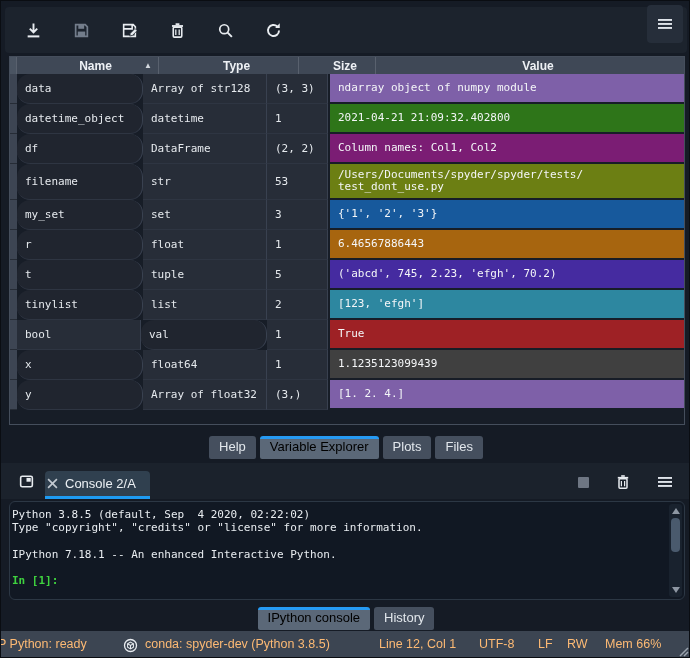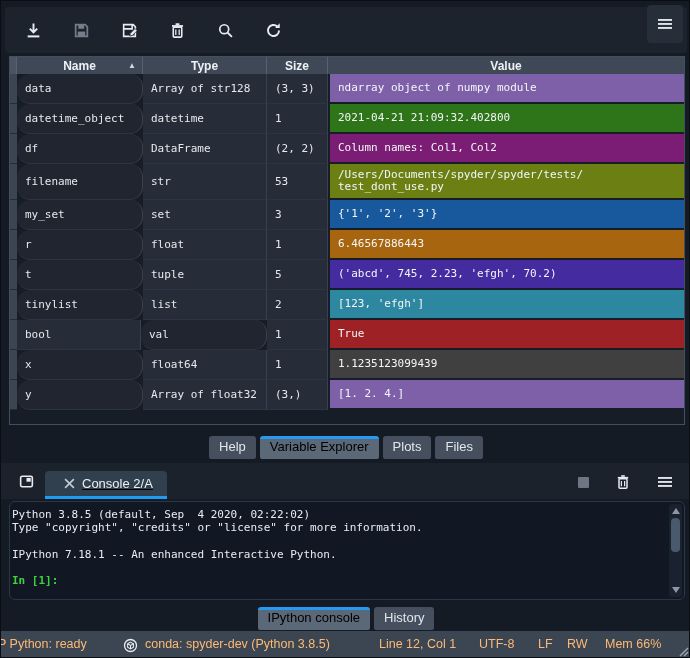--- a/index.html
+++ b/index.html
@@ -7,21 +7,21 @@
   .window { position:relative; width:690px; height:658px; background:#151b25; overflow:hidden; border:1px solid #0a0d12; }
 
   
   .toolbar { position:absolute; left:4px; top:6px; width:682px; height:46px; background:#1c232d; border-radius:4px; display:flex; align-items:center; padding:0 8px; }
   .tbtn { width:40px; height:34px; display:flex; align-items:center; justify-content:center; margin-right:8px; border-radius:4px; cursor:pointer; background:transparent; border:none; }
   .tbtn svg { width:17px; height:17px; }
   .menu-btn { position:absolute; right:6px; top:4px; width:36px; height:38px; background:#262e3a; border-radius:4px; display:flex; align-items:center; justify-content:center; cursor:pointer; }
 
   
   .vtable { position:absolute; left:8px; top:55px; width:676px; height:369px; background:#171d27; border:1px solid #454e5c; display:flex; flex-direction:column; overflow:hidden; }
-  .thead { display:flex; height:17px; background:#3f4856; flex:0 0 auto; }
+  .thead { display:flex; height:17px; background:#3f4856; flex:0 0 auto;gap:16px; }
   .th { font-size:12px; font-weight:bold; color:#eef1f5; display:flex; align-items:center; justify-content:center; border-right:1px solid #59616e; position:relative; }
   .th-corner { width:7px; border-right:1px solid #59616e; background:#4a5462; }
   .th-name { width:126px; }
   .th-type { width:124px; }
   .th-size { width:61px; }
   .th-value { flex:1; border-right:none; }
   .sort-arrow { position:absolute; right:6px; font-size:8px; color:#d3d8de; }
   .trow { display:flex; height:30px; flex:0 0 auto; }
   .trow.wrap { height:36px; }
   .rowhead { width:7px; background:#3d4553; border-bottom:1px solid #262c36; flex:0 0 auto; }
@@ -32,21 +32,21 @@
   .c-value { flex:1; color:#f4f6f8; border-left:2px solid #171d27; border-bottom:2px solid #171d27; line-height:12px; }
 
   
   .pane-tabs { position:absolute; left:0; top:430px; width:690px; height:28px; display:flex; justify-content:center; align-items:flex-end; }
   .ptab { background:#454f5e; color:#e2e7ec; font-size:13px; padding:0 10px 5px; margin:0 2px; border-radius:3px 3px 2px 2px; cursor:pointer; border-top:3px solid transparent; }
   .ptab.active { background:#5b6878; color:#000000; border-top:3px solid #269af3; }
 
   
   .console-bar { position:absolute; left:0; top:462px; width:690px; height:36px; background:#1b222c; display:flex; align-items:flex-end; }
   .browse-btn { width:26px; height:26px; margin:0 6px 5px 12px; display:flex; align-items:center; justify-content:center; cursor:pointer; }
-  .ctab { display:flex; align-items:center; gap:7px; background:#30404f; border-radius:4px 4px 0 0; padding:5px 14px 5px 19px; border-bottom:3px solid #1e9bf2; cursor:pointer;text-decoration:underline; }
+  .ctab { display:flex; align-items:center; gap:7px; background:#30404f; border-radius:4px 4px 0 0; padding:5px 14px 5px 2px; border-bottom:3px solid #1e9bf2; cursor:pointer; }
   .ctab-label { color:#ecf0f4; font-size:13px; }
   .cbar-right { margin-left:auto; display:flex; align-items:center; gap:26px; padding:0 18px 9px 0; }
   .stop-sq { width:11px; height:11px; background:#6e7683; border-radius:1px; }
 
   .console-out { position:absolute; left:8px; top:500px; width:676px; height:99px; background:#111823; border:1px solid #2c3744; border-radius:6px; padding:6px 20px 4px 2px; font-family:"DejaVu Sans Mono", monospace; font-size:11px; line-height:13.2px; color:#e9edf1; overflow:hidden; }
   .cline { white-space:pre-wrap; min-height:13.2px; }
   .prompt { color:#3fd23f; font-weight:bold; }
   .vscroll { position:absolute; right:2px; top:2px; bottom:2px; width:13px; background:#19222e; border-radius:3px; }
   .arr { position:absolute; left:3px; width:0; height:0; border-left:4px solid transparent; border-right:4px solid transparent; }
   .arr-up { top:4px; border-bottom:6px solid #8e97a3; }

